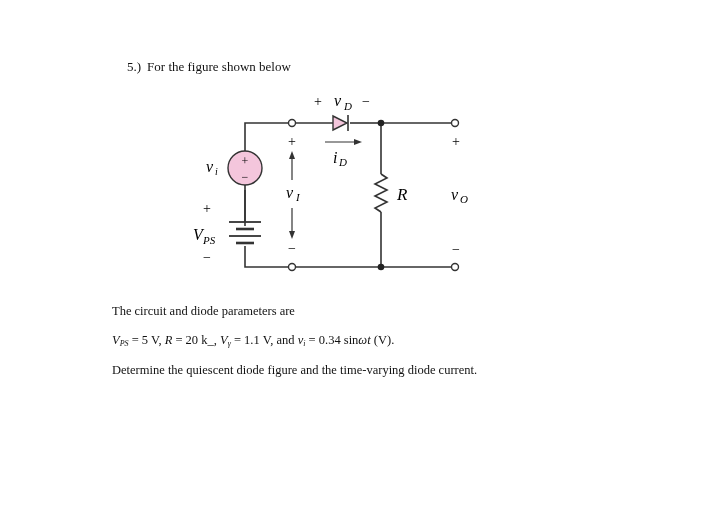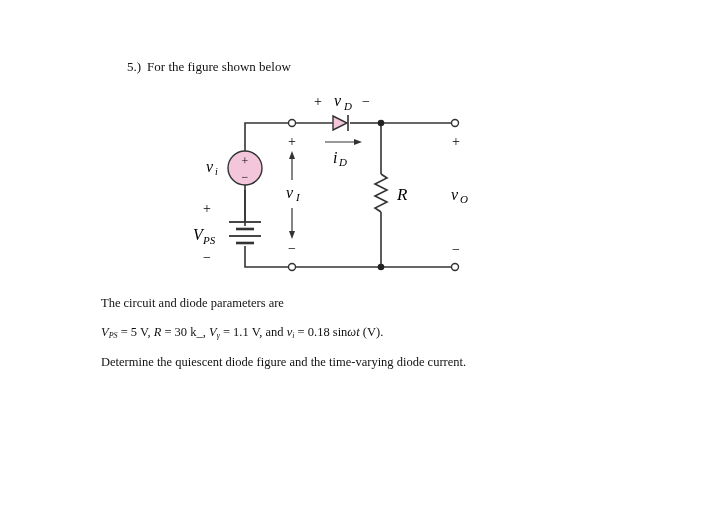--- a/index.html
+++ b/index.html
@@ -3,21 +3,21 @@
 <meta charset="utf-8">
 <style>
   html, body { margin: 0; padding: 0; }
   body {
     width: 706px; height: 511px; background: #ffffff; position: relative; overflow: hidden;
     font-family: "Liberation Serif", "DejaVu Serif", serif; color: #111;
   }
   .q-title { position: absolute; left: 127px; top: 59px; font-size: 13px; text-align: center; }
   .q-title .num { margin-right: 6px; }
   .figure { position: absolute; left: 0; top: 0; width: 706px; height: 511px; }
-  .para { position: absolute; left: 101px; font-size: 12.5px; white-space: nowrap; }
+  .para { position: absolute; left: 112px; font-size: 12.5px; white-space: nowrap; margin-top: 8px; }
   .p1 { top: 296px; }
   .p2 { top: 325px; }
   .p3 { top: 355px; }
   .it { font-style: italic; }
   .sub { font-size: 8px; font-style: italic; vertical-align: -2px; }
   svg text { font-family: "Liberation Serif", "DejaVu Serif", serif; }
 </style>
 </head>
 <body>
 
@@ -110,16 +110,16 @@
 
   <text x="452" y="146" font-size="14">+</text>
   <text x="451" y="200" font-size="16" font-style="italic">v</text>
   <text x="460" y="203" font-size="11" font-style="italic">O</text>
   <text x="452" y="254" font-size="14">−</text>
 </svg>
 
 <div class="para p1">The circuit and diode parameters are</div>
 
 <div class="para p2">
-  <span class="it">V</span><span class="sub">PS</span><span> = 5 V, </span><span class="it">R</span><span> = 30 k_, </span><span class="it">V</span><span class="sub">γ</span><span> = 1.1 V, and </span><span class="it">v</span><span class="sub">i</span><span> = 0.18 sin</span><span class="it">ωt</span><span> (V).</span>
+  <span class="it">V</span><span class="sub">PS</span><span> = 5 V, </span><span class="it">R</span><span> = 20 k_, </span><span class="it">V</span><span class="sub">γ</span><span> = 1.1 V, and </span><span class="it">v</span><span class="sub">i</span><span> = 0.34 sin</span><span class="it">ωt</span><span> (V).</span>
 </div>
 
 <div class="para p3">Determine the quiescent diode figure and the time-varying diode current.</div>
 
 </body></html>

